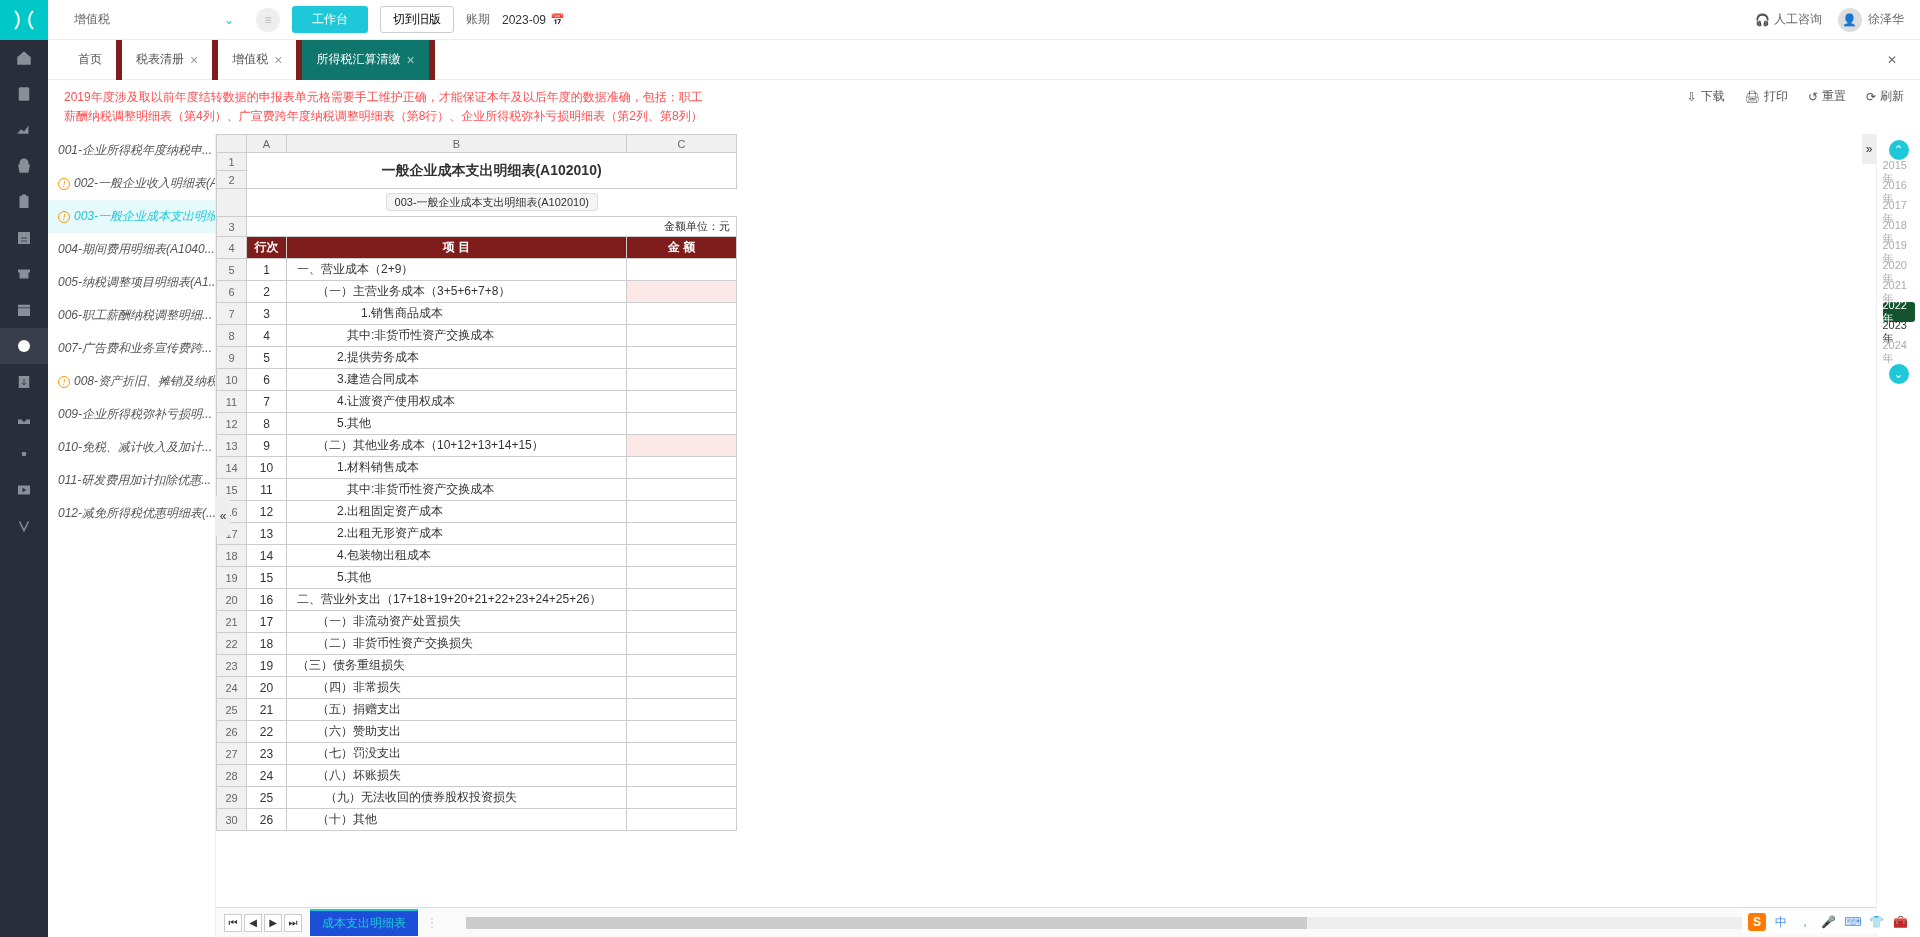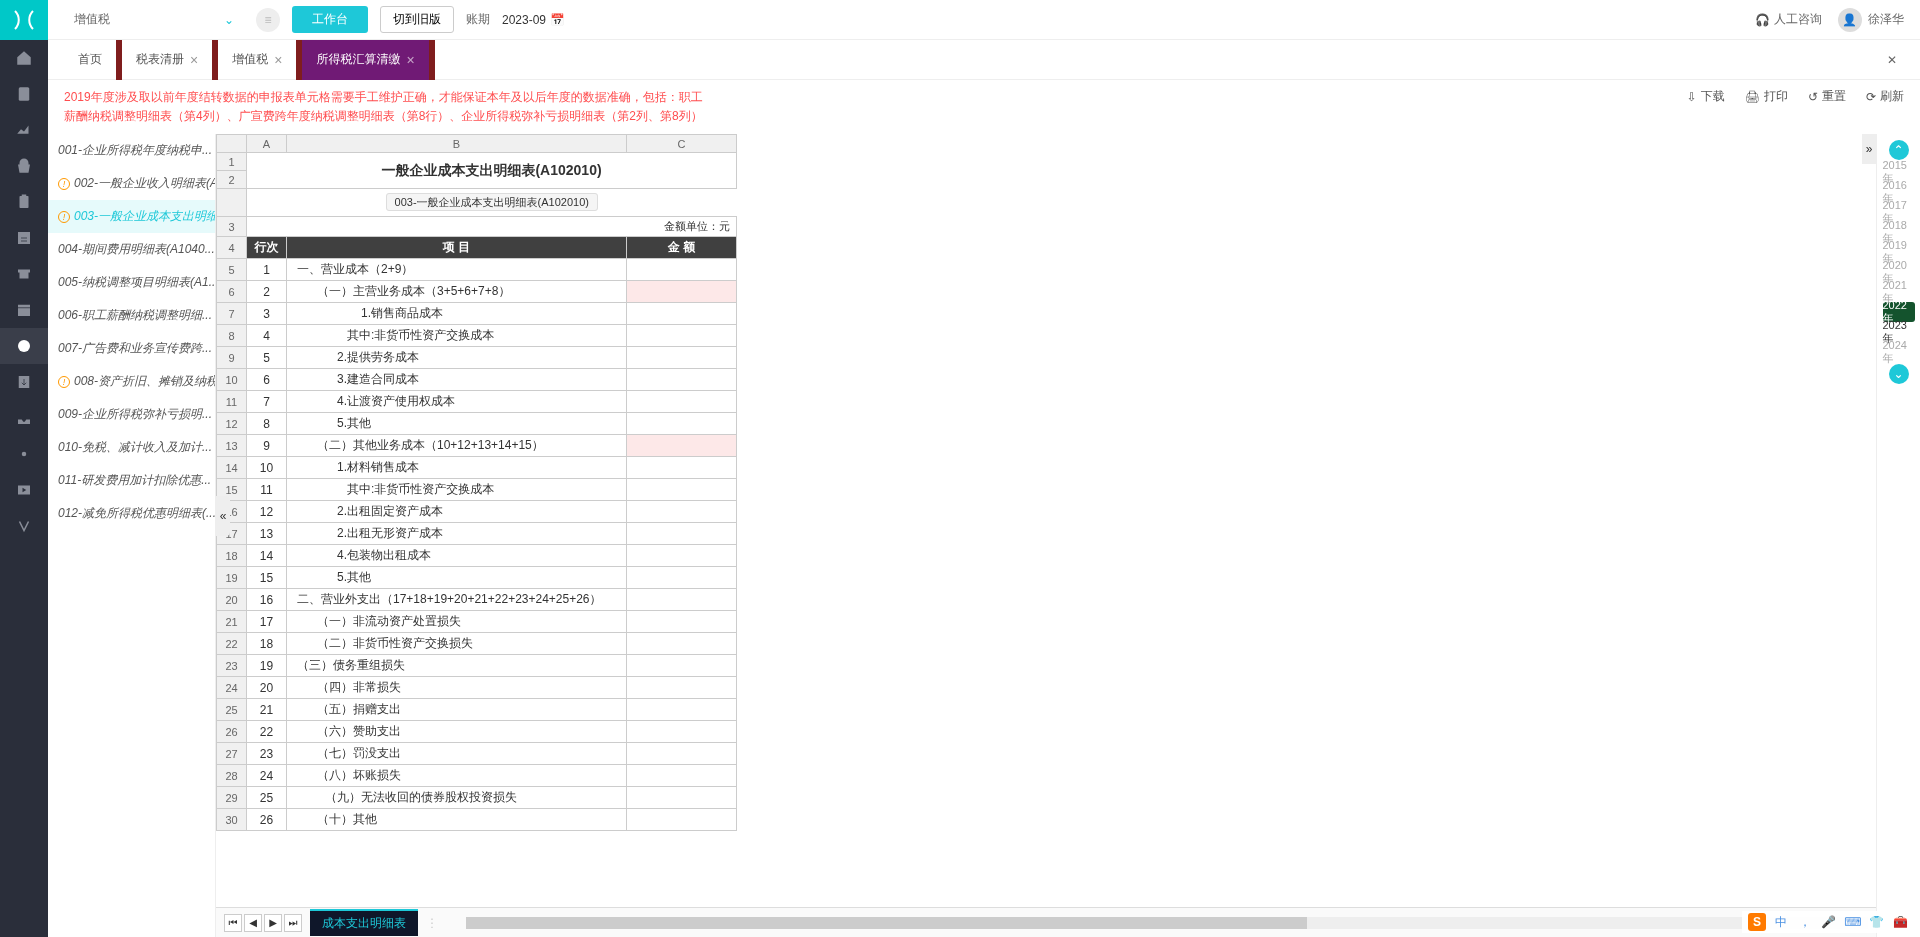--- a/index.html
+++ b/index.html
@@ -17,21 +17,21 @@
 .btn-primary{background:#1ec8d8;color:#fff;border:none;padding:5px 20px;border-radius:3px;cursor:pointer;font-size:12px;}
 .btn-outline{background:#fff;border:1px solid #ccc;padding:4px 12px;border-radius:3px;cursor:pointer;font-size:12px;}
 .period-label{color:#666;}
 .period-val{display:flex;align-items:center;gap:4px;}
 .topbar-right{margin-left:auto;display:flex;align-items:center;gap:16px;}
 .support{display:flex;align-items:center;gap:4px;color:#666;cursor:pointer;}
 .user{display:flex;align-items:center;gap:6px;color:#666;}
 .avatar{width:24px;height:24px;border-radius:50%;background:#ddd;display:flex;align-items:center;justify-content:center;}
 .tabs{height:40px;display:flex;align-items:center;padding:0 16px;border-bottom:1px solid #eee;}
 .tab{padding:0 14px;height:40px;display:flex;align-items:center;gap:6px;cursor:pointer;color:#555;border-right:6px solid #7f1d1d;}
-.tab.active{background:#701a75;color:#fff;}
+.tab.active{background:#0f766e;color:#fff;}
 .tab-close{font-size:14px;opacity:.6;}
 .tabs-close-all{margin-left:auto;width:24px;height:24px;display:flex;align-items:center;justify-content:center;cursor:pointer;color:#666;}
 .content{flex:1;display:flex;flex-direction:column;overflow:hidden;}
 .notice-row{padding:8px 16px;display:flex;align-items:flex-start;}
 .notice{color:#ff4d4f;line-height:1.6;max-width:650px;}
 .toolbar{margin-left:auto;display:flex;gap:20px;}
 .tool{display:flex;align-items:center;gap:4px;color:#555;cursor:pointer;}
 .body-row{flex:1;display:flex;overflow:hidden;position:relative;}
 .form-list{width:168px;border-right:1px solid #eee;overflow-y:auto;}
 .form-item{padding:8px 10px;font-size:12px;color:#555;cursor:pointer;white-space:nowrap;overflow:hidden;text-overflow:ellipsis;display:flex;align-items:center;gap:4px;font-style:italic;}
@@ -40,28 +40,28 @@
 .collapse-handle{position:absolute;left:168px;top:45%;width:14px;height:40px;background:#eee;display:flex;align-items:center;justify-content:center;cursor:pointer;border-radius:0 4px 4px 0;z-index:5;}
 .sheet-area{flex:1;display:flex;flex-direction:column;overflow:hidden;background:#fff;}
 .sheet-scroll{flex:1;overflow:auto;}
 .breadcrumb{padding:4px 8px;}
 .breadcrumb span{background:#f5f5f5;border:1px solid #ddd;padding:2px 8px;border-radius:3px;font-size:11px;}
 table.sheet{border-collapse:collapse;font-size:12px;}
 .sheet td,.sheet th{border:1px solid #ccc;padding:2px 6px;height:18px;text-align:center;background:#fff;}
 .sheet .rowhead{background:#f0f0f0;width:30px;font-size:11px;color:#666;}
 .sheet .colhead{background:#f0f0f0;font-size:11px;color:#666;}
 .sheet .title-cell{font-weight:bold;font-size:14px;}
-.sheet .header-cell{background:#404040;color:#fff;font-weight:bold;}
+.sheet .header-cell{background:#7f1d1d;color:#fff;font-weight:bold;}
 .sheet .unit-cell{text-align:right;font-size:11px;}
 .sheet .item-cell{text-align:left;padding-left:10px;}
 .sheet .pink{background:#fde8e8;}
 .sheet-tabs{height:30px;border-top:1px solid #ddd;display:flex;align-items:center;padding:0 8px;gap:8px;background:#fafafa;}
 .sheet-nav{display:flex;gap:2px;}
 .sheet-nav-btn{width:18px;height:18px;border:1px solid #ccc;background:#fff;display:flex;align-items:center;justify-content:center;cursor:pointer;font-size:10px;}
-.sheet-tab{padding:4px 12px;color:#1ec8d8;border-top:2px solid #1ec8d8;background:#0f172a;cursor:pointer;}
+.sheet-tab{padding:4px 12px;color:#1ec8d8;border-top:2px solid #1ec8d8;background:#1d4ed8;cursor:pointer;}
 .hscroll{flex:1;height:12px;background:#eee;margin-left:20px;position:relative;}
 .hscroll-thumb{position:absolute;left:0;width:60%;height:100%;background:#ccc;}
 .years{width:44px;background:#fff;border-left:1px solid #eee;display:flex;flex-direction:column;align-items:center;padding-top:6px;gap:2px;}
 .year-btn{width:32px;height:20px;font-size:11px;color:#aaa;display:flex;align-items:center;justify-content:center;cursor:pointer;border-radius:3px;}
 .year-btn.current{color:#333;}
 .year-btn.active{background:#14532d;color:#fff;}
 .year-nav{width:20px;height:20px;border-radius:50%;background:#1ec8d8;color:#fff;display:flex;align-items:center;justify-content:center;cursor:pointer;font-size:12px;}
 .ime-bar{position:fixed;bottom:4px;right:4px;display:flex;gap:6px;align-items:center;background:rgba(255,255,255,.9);padding:2px 6px;}
 .ime-icon{width:18px;height:18px;display:flex;align-items:center;justify-content:center;font-size:12px;color:#4a90e2;}
 .ime-s{background:#ff7a00;color:#fff;border-radius:3px;font-weight:bold;}

